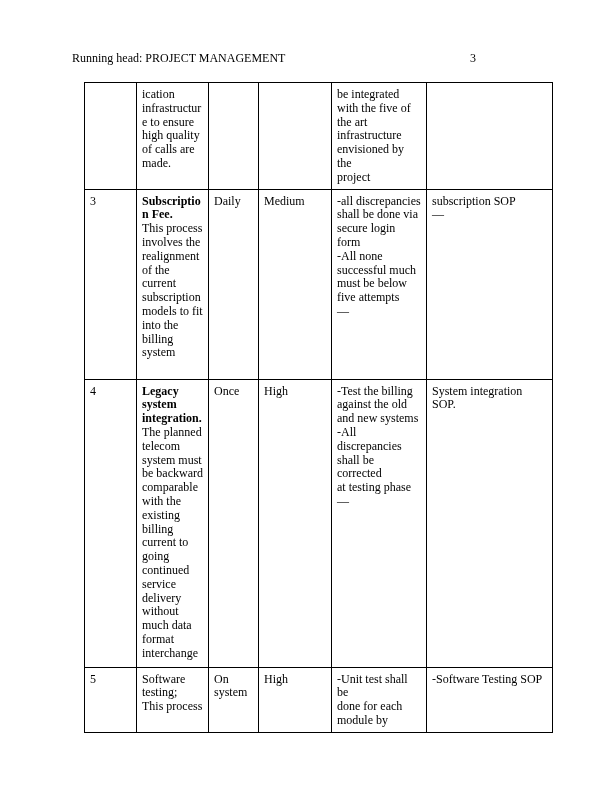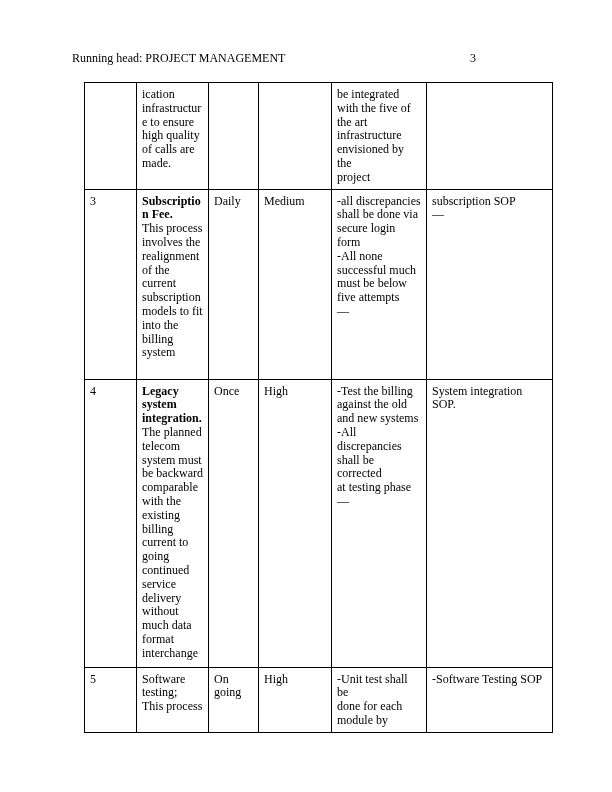--- a/index.html
+++ b/index.html
@@ -130,21 +130,21 @@
           <span class="line">SOP.</span>
         </td>
       </tr>
       <tr style="height: 52px;">
         <td><span>5</span></td>
         <td>
           <span class="line">Software</span>
           <span class="line">testing;</span>
           <span class="line">This process</span>
         </td>
-        <td><span>On going</span></td>
+        <td><span>On system</span></td>
         <td><span>High</span></td>
         <td>
           <span class="line">-Unit test shall be</span>
           <span class="line">done for each</span>
           <span class="line">module by</span>
         </td>
         <td>
           <span class="line">-Software Testing SOP</span>
           <span class="line">&nbsp;</span>
         </td>

